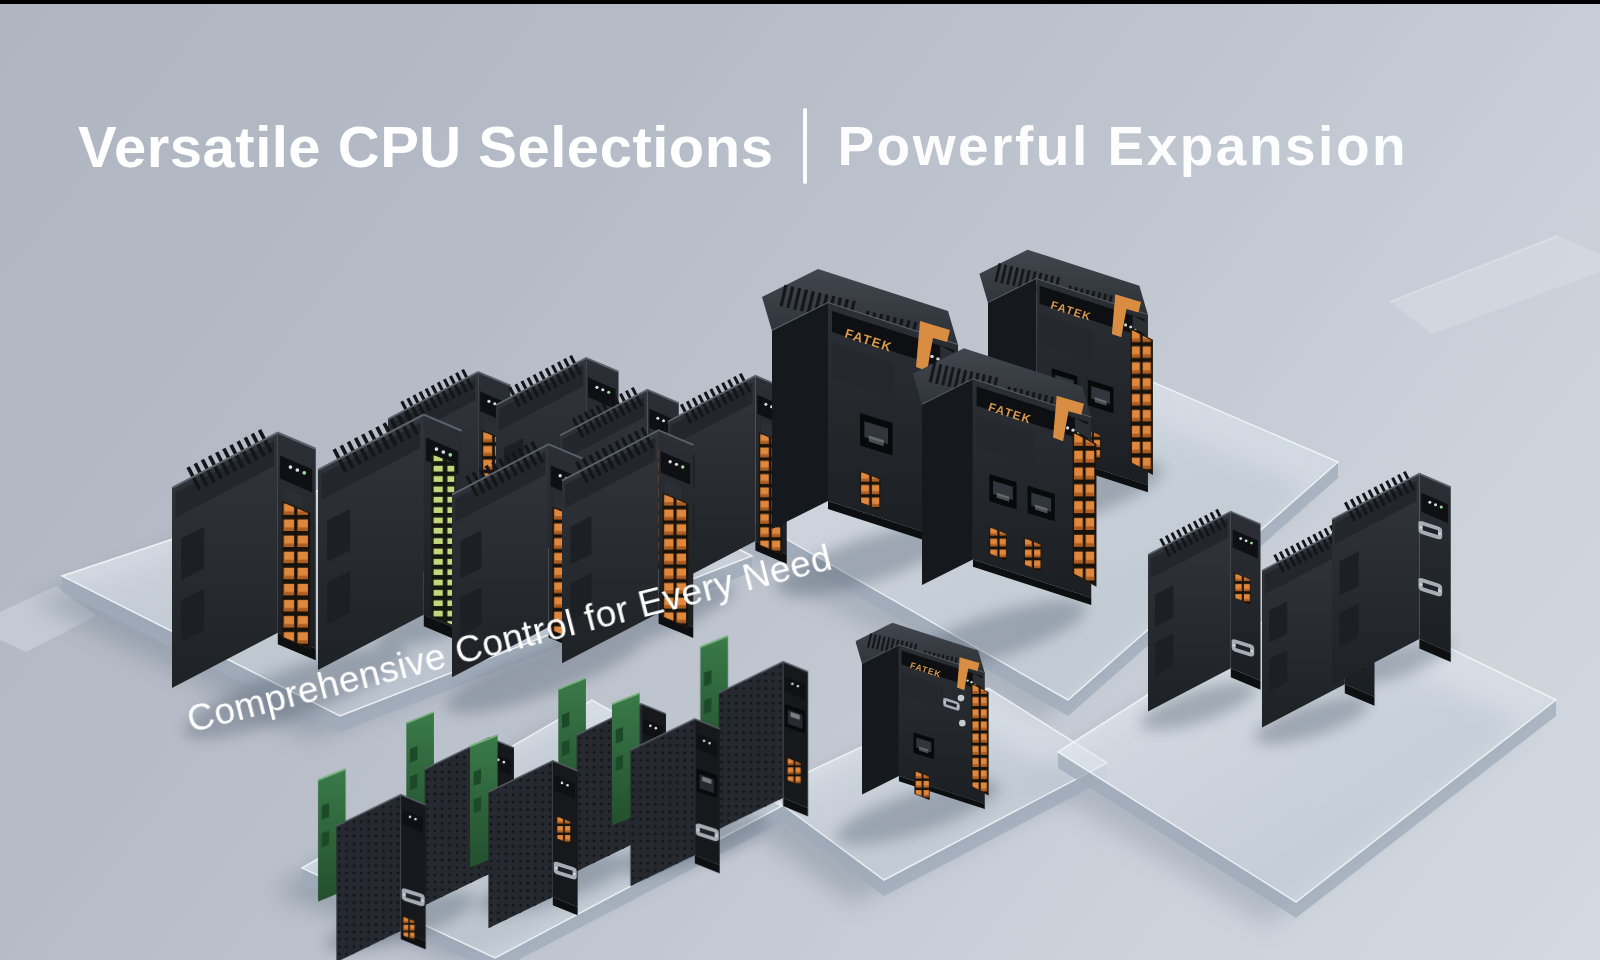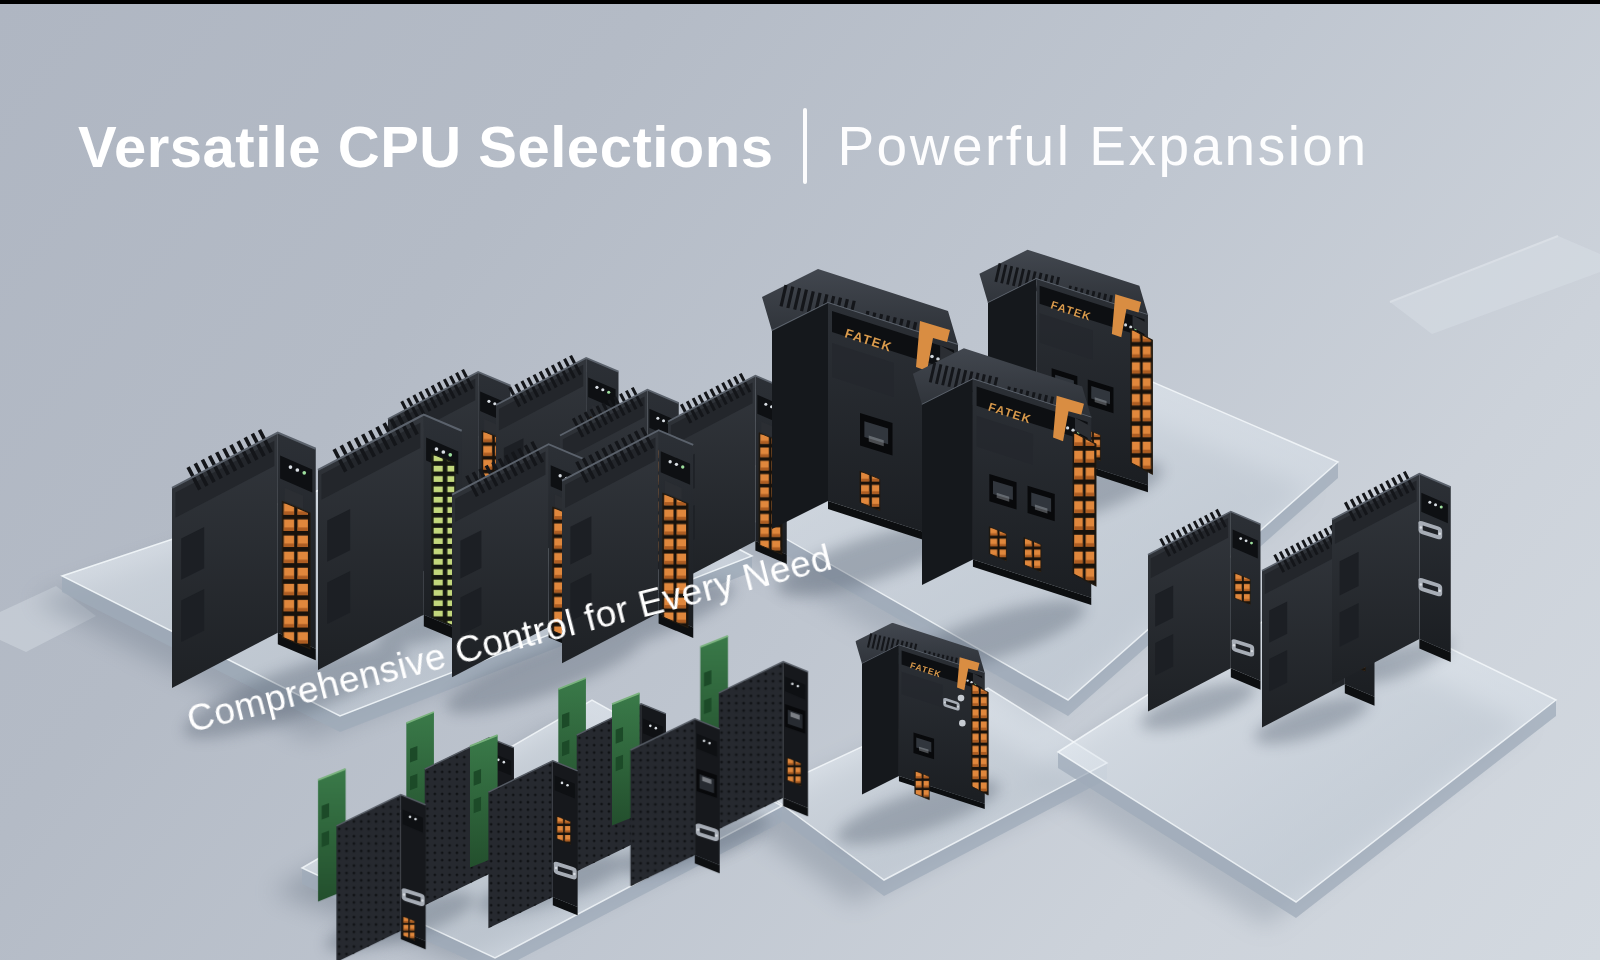--- a/index.html
+++ b/index.html
@@ -9,21 +9,21 @@
     font-family:"Liberation Sans",sans-serif;
   }
   .top-strip{position:absolute;left:0;top:0;width:100%;height:4px;background:#000;}
   .scene{position:absolute;left:0;top:0;width:1600px;height:960px;}
   .headline{
     position:absolute;left:78px;top:108px;display:flex;align-items:center;gap:30px;
     color:#ffffff;white-space:nowrap;
   }
   .headline .bold{font-size:58px;font-weight:700;letter-spacing:.5px;}
   .headline .bar{width:4px;height:76px;background:rgba(255,255,255,.95);border-radius:2px;}
-  .headline .light{font-size:55px;font-weight:400;letter-spacing:2.5px;color:rgba(255,255,255,.97);}
+  .headline .light{font-size:55px;font-weight:700;letter-spacing:2.5px;color:rgba(255,255,255,.97);}
   .tagline{
     position:absolute;left:188px;top:700px;color:#ffffff;font-size:37px;font-weight:400;
     letter-spacing:.5px;white-space:nowrap;transform:rotate(-14.3deg);transform-origin:0 50%;
   }
   text.brand{font-family:"Liberation Sans",sans-serif;font-weight:bold;}
 </style>
 </head>
 <body>
 
 <div class="stage">

